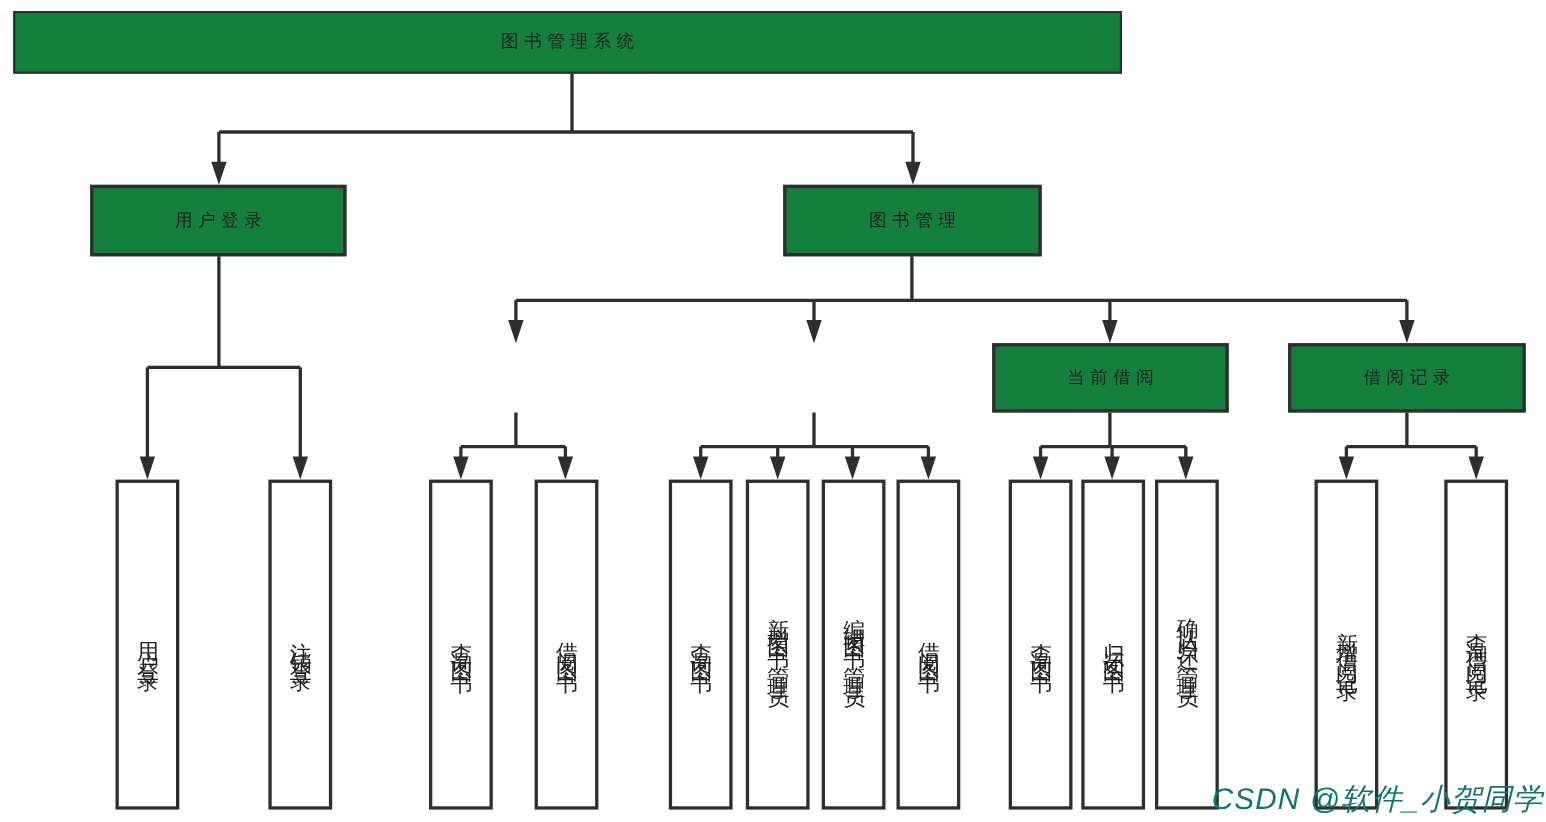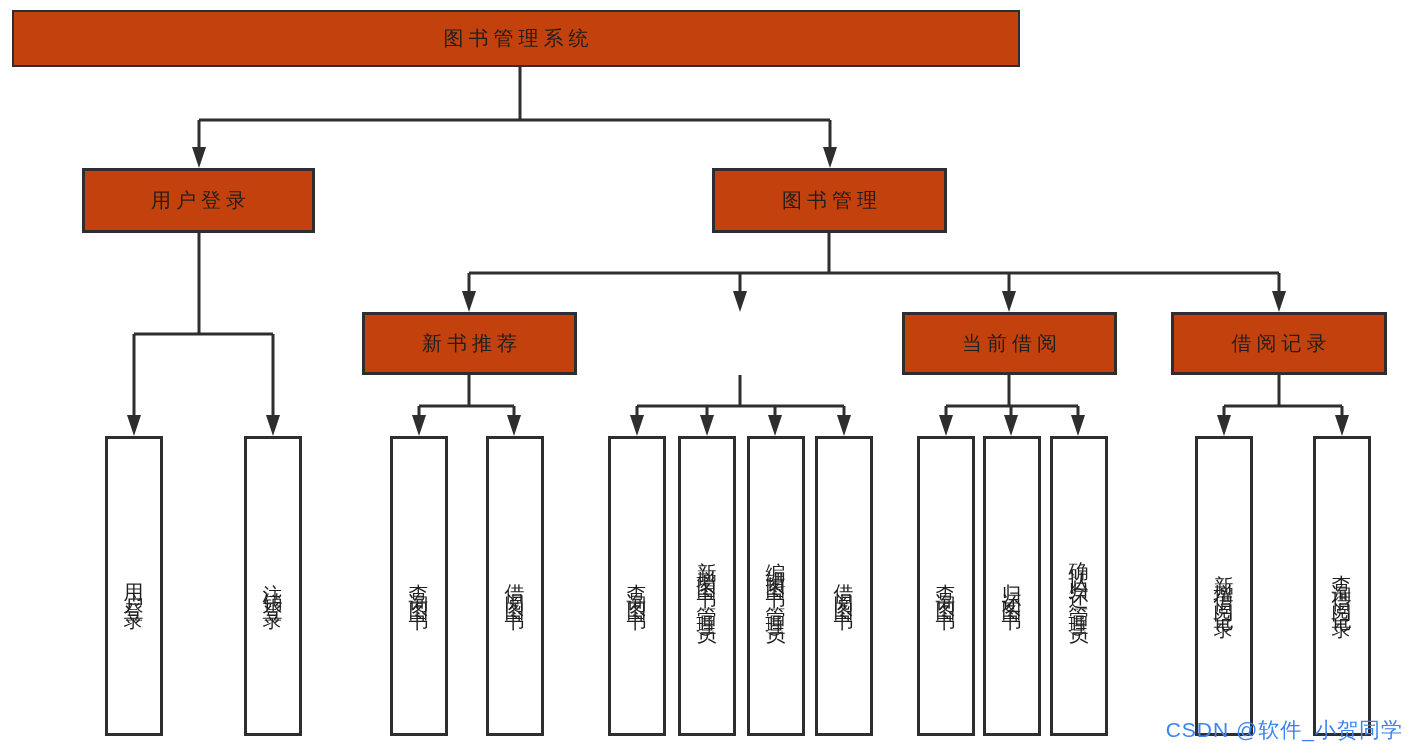--- a/index.html
+++ b/index.html
@@ -8,25 +8,25 @@
     background: #ffffff;
     position: relative;
     overflow: hidden;
     font-family: "Liberation Sans", sans-serif;
   }
   .stage { position: absolute; inset: 0; }
   svg.connectors { position: absolute; left: 0; top: 0; z-index: 1; }
   .box {
     position: absolute;
     box-sizing: border-box;
-    background: #c2410c;
+    background: #15803d;
     border: 3px solid #2e2e2e;
     display: flex; align-items: center; justify-content: center;
     color: #1f1f1f;
-    font-size: 20px;
+    font-size: 16px;
     letter-spacing: 5px;
     text-indent: 5px;
     z-index: 2;
     white-space: nowrap;
   }
   .box.root { border-width: 2px; }
   .leaf {
     position: absolute;
     box-sizing: border-box;
     top: 436px; width: 58px; height: 300px;
@@ -40,24 +40,25 @@
     text-orientation: mixed;
     font-size: 20px;
     letter-spacing: 9px;
     line-height: 1;
     color: #1f1f1f;
     white-space: nowrap;
   }
   .watermark {
     position: absolute;
     right: 2px; bottom: 3px;
-    font-size: 21px;
-    color: #3b82f6;
+    font-size: 27px;
+    color: #0f766e;
     letter-spacing: 1px;
     z-index: 5;
+    font-style: italic;
   }
 </style>
 </head>
 <body>
 
 <div class="stage">
 
   <svg class="connectors" width="1405" height="747" viewBox="0 0 1405 747">
     <path fill="none" stroke="#2e2e2e" stroke-width="3" d="M520 67 V120 M199 120 H830 M199 120 V155 M830 120 V155
              M199 233 V334 M134 334 H273 M134 334 V422 M273 334 V422
@@ -87,21 +88,20 @@
       <polygon points="1217,415 1231,415 1224,436"></polygon>
       <polygon points="1335,415 1349,415 1342,436"></polygon>
     </g>
   </svg>
 
   <div class="box root" style="left:12px; top:10px; width:1008px; height:57px;">图书管理系统</div>
 
   <div class="box" style="left:82px; top:168px; width:233px; height:65px;">用户登录</div>
   <div class="box" style="left:712px; top:168px; width:235px; height:65px;">图书管理</div>
 
-  <div class="box" style="left:362px; top:312px; width:215px; height:63px;">新书推荐</div>
   <div class="box" style="left:1171px; top:312px; width:216px; height:63px;">借阅记录</div>
   <div class="box" style="left:902px; top:312px; width:215px; height:63px;">当前借阅</div>
 
   <div class="leaf" style="left:105px;">
     <span class="vtext">用户登录</span>
   </div>
   <div class="leaf" style="left:244px;">
     <span class="vtext">注销登录</span>
   </div>
 

